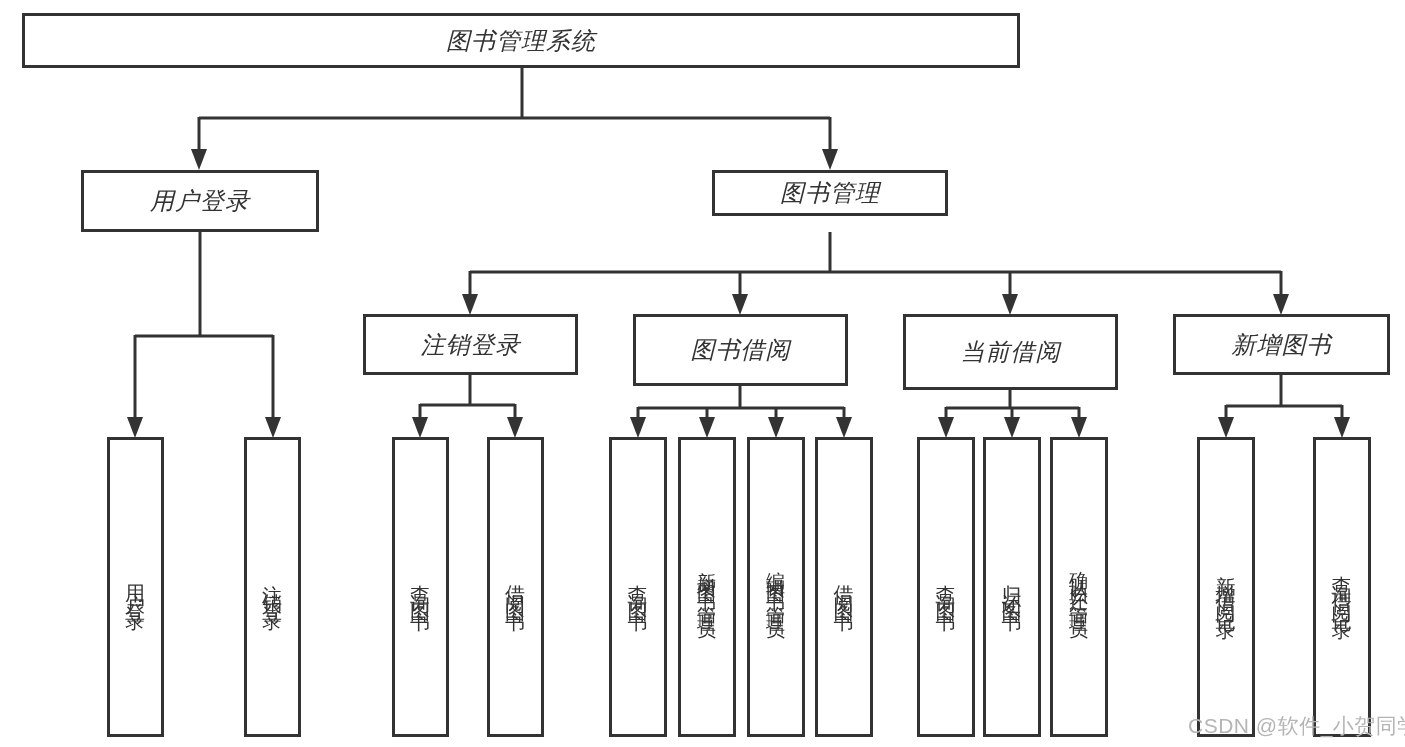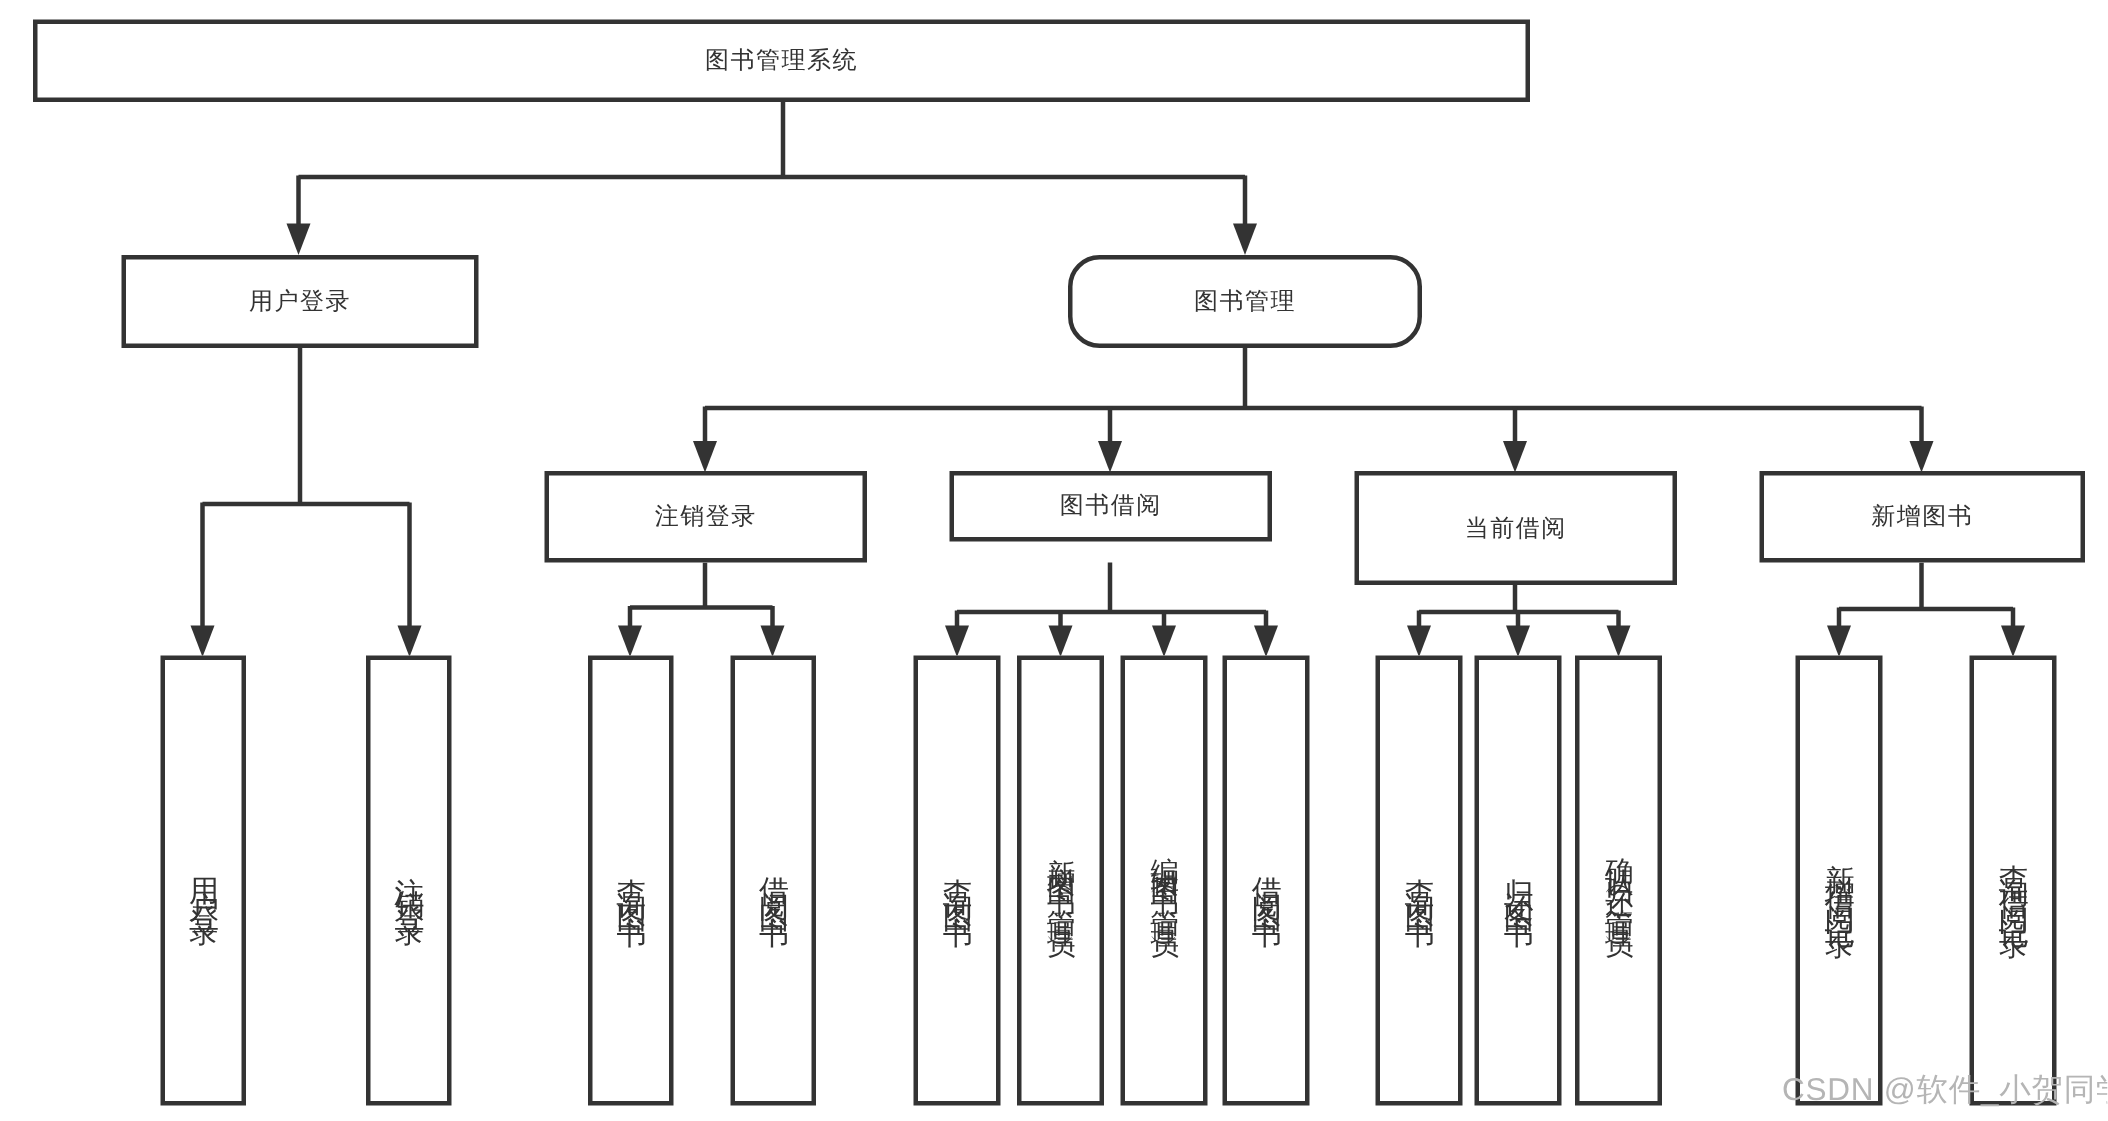--- a/index.html
+++ b/index.html
@@ -28,23 +28,24 @@
     box-sizing: border-box;
     background: #ffffff;
     border: 3px solid #333333;
     color: #333333;
     display: flex;
     align-items: center;
     justify-content: center;
     z-index: 2;
   }
   .hnode {
-    font-size: 16px;
+    font-size: 24px;
     letter-spacing: 1px;
     text-align: center;
+    font-style: italic;
   }
   .vnode {
     width: 57px;
     top: 437px;
     height: 300px;
   }
   .vnode .vlabel {
     writing-mode: vertical-rl;
     text-orientation: mixed;
     font-size: 20px;
@@ -157,28 +158,28 @@
     </g>
   </svg>
 
   <div class="node hnode" style="left:22px; top:13px; width:998px; height:55px;">
     <span>图书管理系统</span>
   </div>
 
   <div class="node hnode" style="left:81px; top:170px; width:238px; height:62px;">
     <span>用户登录</span>
   </div>
-  <div class="node hnode" style="left:712px; top:170px; width:236px; height:62px;border-radius:21px;">
+  <div class="node hnode" style="left:712px; top:170px; width:236px; height:46px;">
     <span>图书管理</span>
   </div>
 
   <div class="node hnode" style="left:363px; top:314px; width:215px; height:61px;">
     <span>注销登录</span>
   </div>
-  <div class="node hnode" style="left:633px; top:314px; width:215px; height:47px;">
+  <div class="node hnode" style="left:633px; top:314px; width:215px; height:72px;">
     <span>图书借阅</span>
   </div>
   <div class="node hnode" style="left:903px; top:314px; width:215px; height:76px;">
     <span>当前借阅</span>
   </div>
   <div class="node hnode" style="left:1173px; top:314px; width:217px; height:61px;">
     <span>新增图书</span>
   </div>
 
   <div class="node vnode" style="left:107px;">

